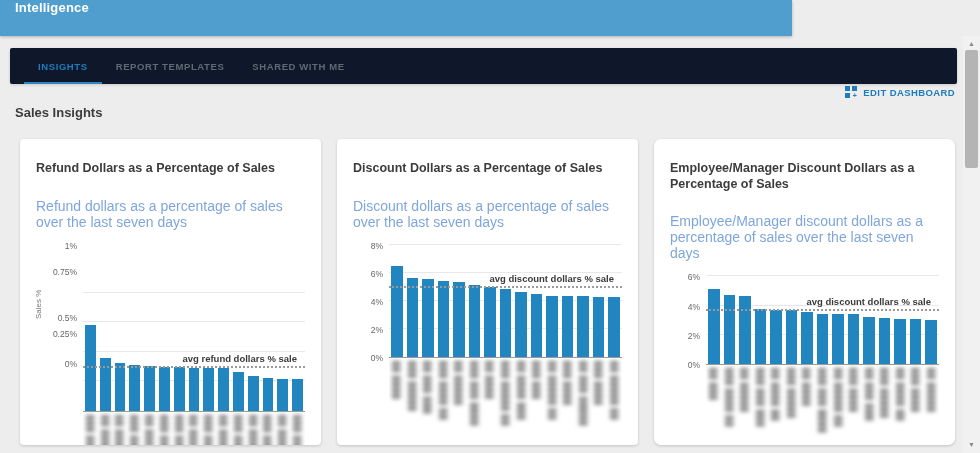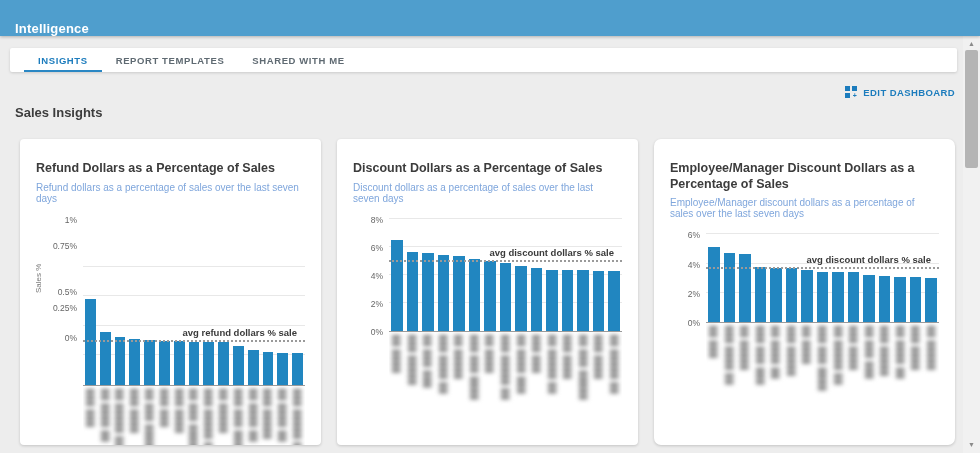--- a/index.html
+++ b/index.html
@@ -1,37 +1,37 @@
 <!DOCTYPE html>
 <html><head>
 <meta charset="utf-8">
 <style>
   * { margin:0; padding:0; box-sizing:border-box; }
   html,body { width:980px; height:453px; overflow:hidden;
     font-family:"Liberation Sans", sans-serif; background:#ededed; }
 
   
-  .appbar { position:absolute; left:0; top:0; width:980px; height:36px;
-    background:#4f9ecd; display:flex; align-items:flex-end; padding-left:15px;
+  .appbar { position:absolute; left:0; top:0; width:792px; height:36px;
+    background:#4f9ecd; display:flex; align-items:flex-start; padding-left:15px;
     box-shadow:0 1px 3px rgba(0,0,0,.25); z-index:5; }
   .appbar .title { color:#ffffff; font-size:13px; font-weight:bold; letter-spacing:.2px; }
 
   
   .scrollbar { position:absolute; right:0; top:36px; width:17px; height:417px;
     background:#f1f1f1; z-index:4; }
   .sb-arrow { position:absolute; left:0; width:17px; height:12px; color:#8a8a8a;
     font-size:7px; text-align:center; line-height:12px; cursor:pointer; }
   .sb-up { top:2px; }
   .sb-down { bottom:2px; }
   .sb-thumb { position:absolute; left:2px; top:14px; width:13px; height:118px;
     background:#b4b4b4; border-radius:2px; cursor:grab; }
 
   
-  .tabbar { position:absolute; left:10px; top:48px; width:947px; height:24px;
-    background:#ffffff; border-radius:2px; box-shadow:0 1px 3px rgba(0,0,0,.15);
+  .tabbar { position:absolute; left:10px; top:48px; width:947px; height:36px;
+    background:#0f172a; border-radius:2px; box-shadow:0 1px 3px rgba(0,0,0,.15);
     display:flex; align-items:stretch; padding-left:14px; }
   .tab { border:none; background:none; padding:0 14px; font-size:9.5px; font-weight:bold;
     letter-spacing:.6px; color:#5f6a72; cursor:pointer; position:relative;
     font-family:"Liberation Sans", sans-serif; }
   .tab.active { color:#1c7cbd; }
   .tab.active::after { content:""; position:absolute; left:0; right:0; bottom:0;
     height:2px; background:#2a87c4; }
 
   
   .edit-row { position:absolute; right:25px; top:86px; display:flex; align-items:center;
@@ -48,21 +48,21 @@
   
   .section-title { position:absolute; left:15px; top:105px; font-size:13px;
     font-weight:bold; color:#3c3c3c; }
 
   
   .card { position:absolute; top:139px; width:301px; height:306px; background:#ffffff;
     border-radius:4px; box-shadow:0 1px 3px rgba(0,0,0,.18); padding:22px 16px 10px 16px;
     overflow:hidden; }
   .card1 { left:20px; } .card2 { left:337px; } .card3 { left:654px;border-radius:7px; }
   .card .c-title { font-size:12.5px; font-weight:bold; color:#3c3c3c; line-height:1.25; }
-  .card .c-sub { font-size:10px; color:#7fa6dc; margin-top:5px; }
+  .card .c-sub { font-size:14px; color:#7fa6dc; margin-top:21px; }
 
   
   .chart { display:flex; margin-top:16px; }
   .chart .ylab { width:11px; position:relative; }
   .chart .ylab span { position:absolute; left:-2px; font-size:8px; color:#777;
     transform:rotate(-90deg); transform-origin:left top; white-space:nowrap; }
   .chart .yticks { width:36px; position:relative; }
   .chart .ytick { position:absolute; right:6px; font-size:8.5px; color:#666;
     transform:translateY(50%); }
   .chart .plotwrap { flex:1; }

